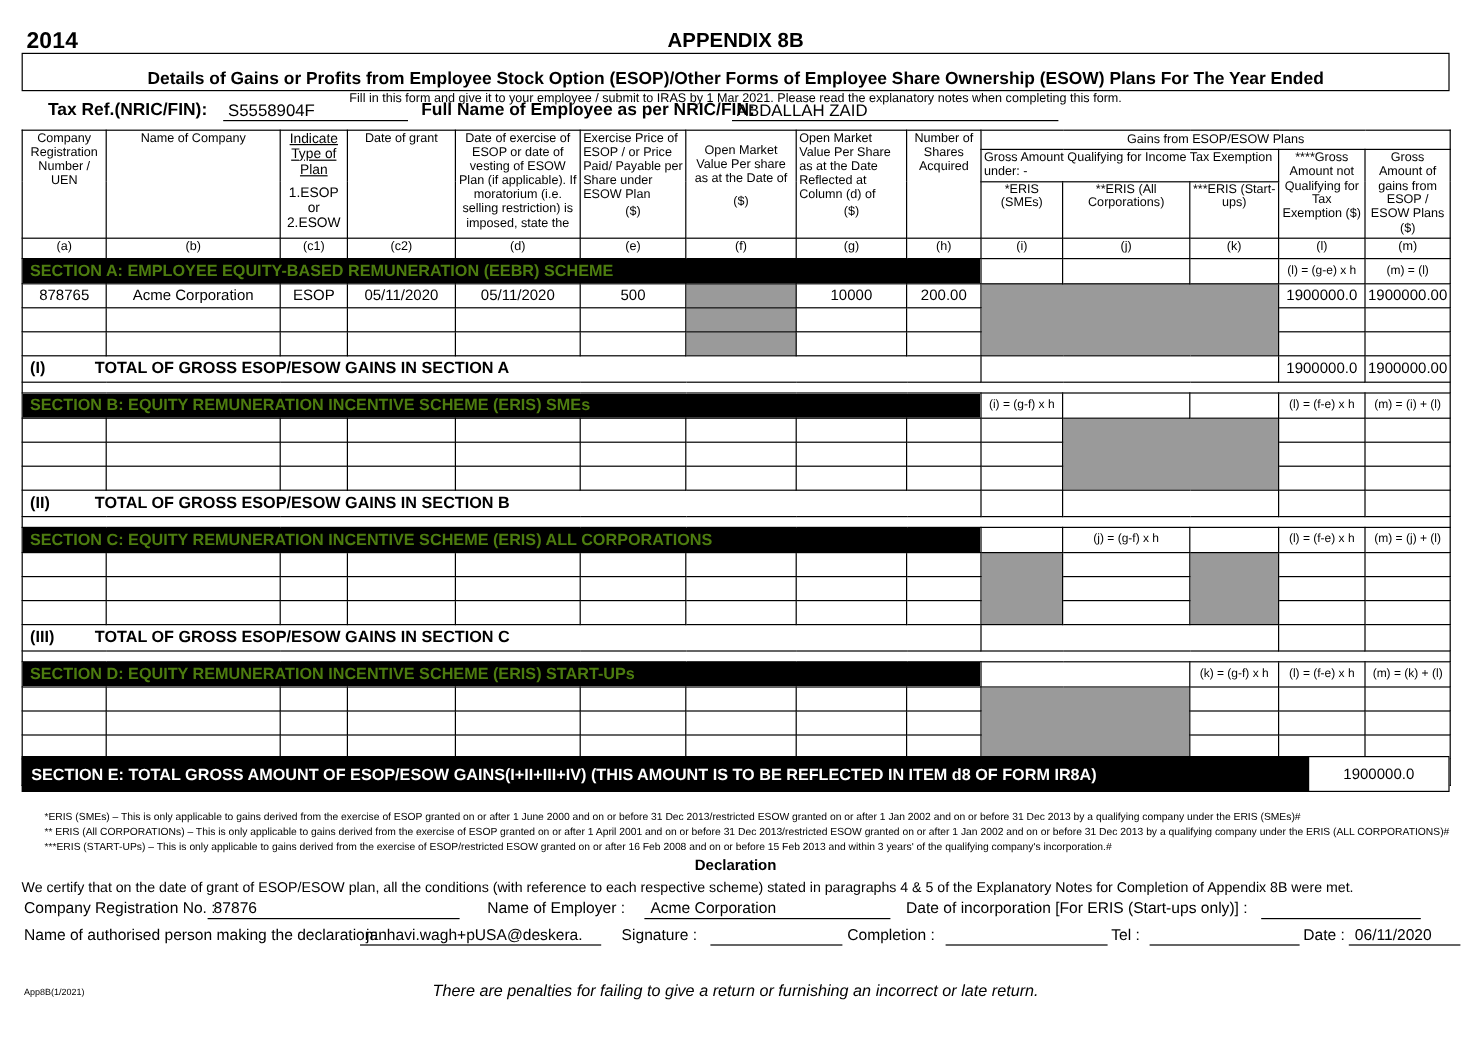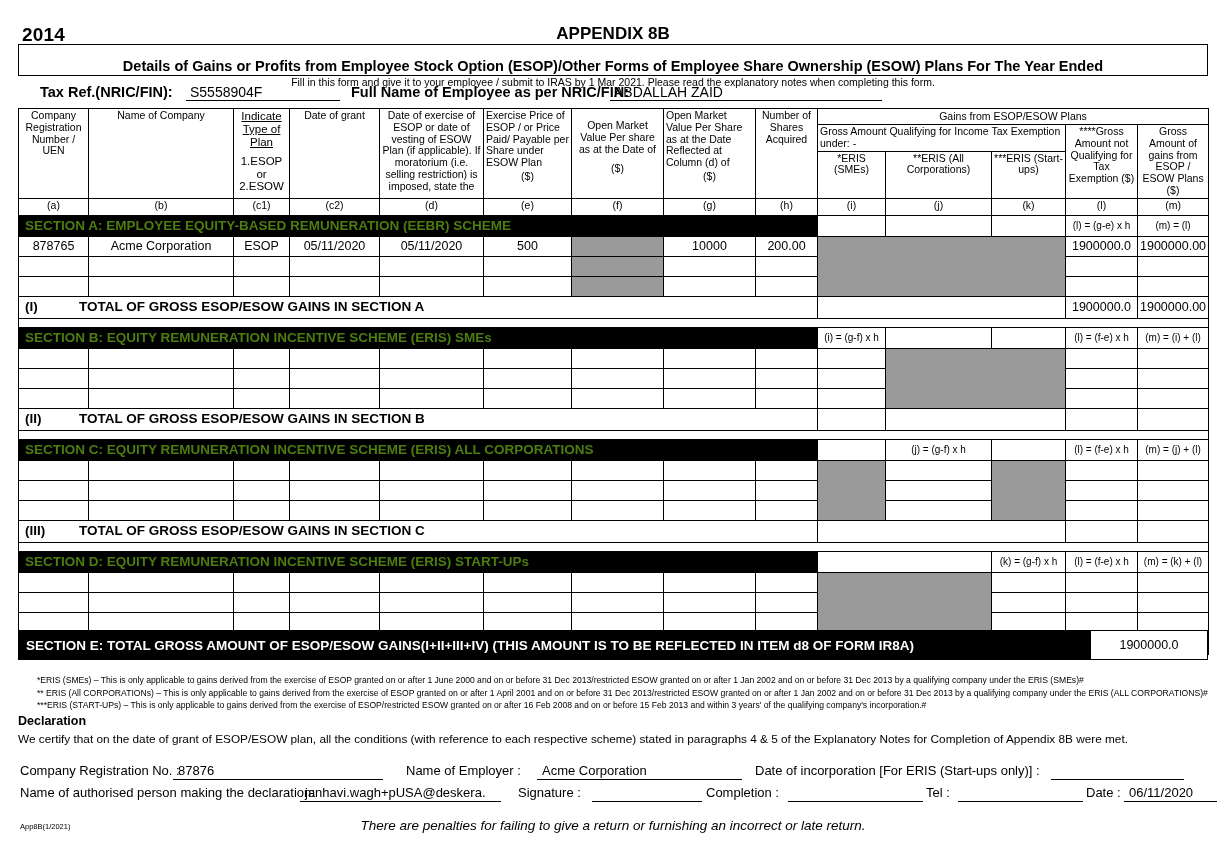--- a/index.html
+++ b/index.html
@@ -71,22 +71,22 @@
       font-weight:bold;font-size:13.5px;display:flex;align-items:center;padding-left:8px;box-sizing:border-box;}
   .secE .amt{position:absolute;left:1072px;top:0;width:118px;height:30px;border:1.6px solid #000;
       box-sizing:border-box;display:flex;align-items:center;justify-content:center;font-size:12.5px;background:#fff;}
 
   
   .notes{position:absolute;left:24px;top:674px;width:1190px;font-size:8.6px;line-height:1.48;color:#000;margin-left:13px;}
   .notes div{white-space:nowrap;}
 
   
   .decl{position:absolute;left:18px;top:714px;width:1190px;font-size:12.5px;}
-  .decl .dtitle{font-weight:bold;font-size:12.5px;margin-bottom:4px;}
-  .decl .dline{font-size:11.8px;margin-bottom:17px;}
+  .decl .dtitle{font-weight:bold;font-size:12.5px;margin-bottom:4px;text-align:center;}
+  .decl .dline{font-size:11.8px;margin-bottom:3px;}
   .frow{position:relative;height:22px;font-size:13px;}
   .fi{position:absolute;top:0;white-space:nowrap;}
   .fill{display:inline-block;border-bottom:1px solid #000;vertical-align:bottom;
         text-align:left;padding-left:5px;font-size:13px;height:16px;}
 
   .footer{position:absolute;left:18px;top:818px;width:1190px;}
   .footcode{position:absolute;left:2px;top:4px;font-size:7.5px;}
   .footnote-c{position:absolute;left:0;top:0;width:1190px;text-align:center;
       font-size:13.5px;font-style:italic;}
 </style>

